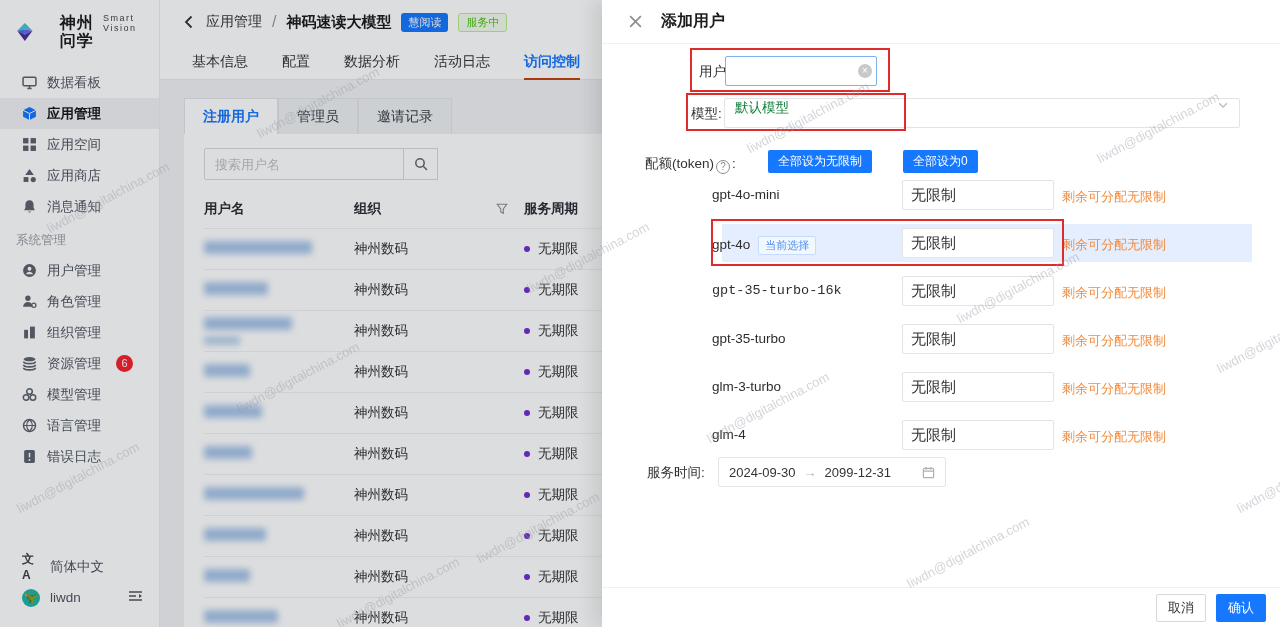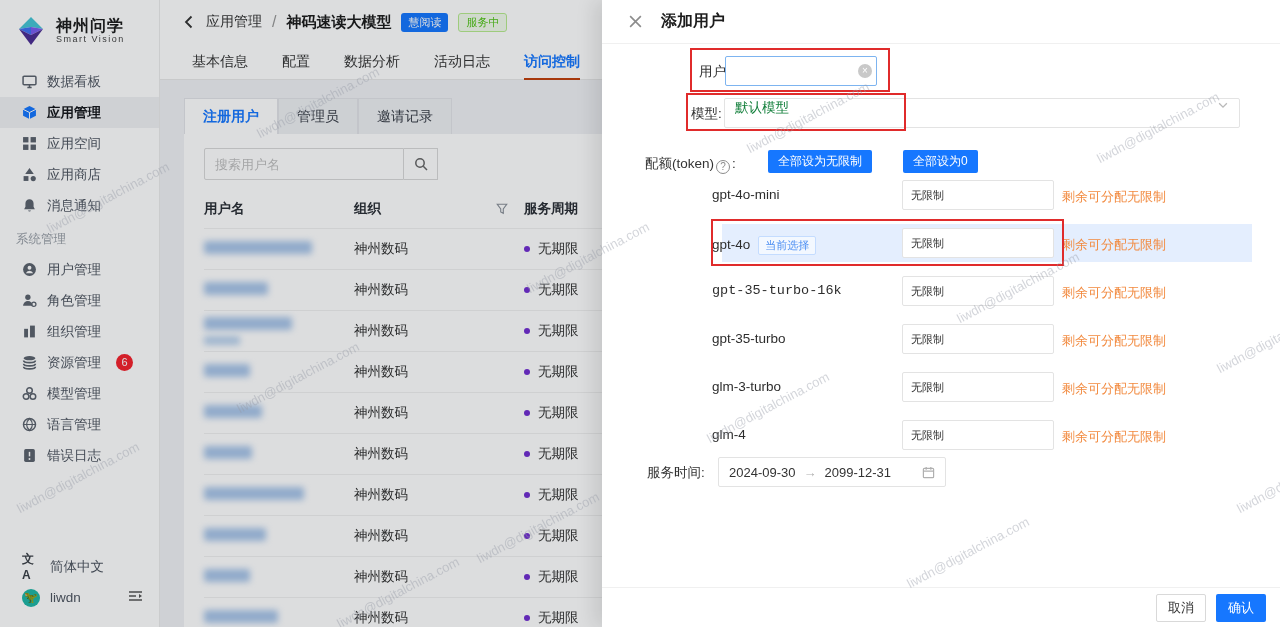--- a/index.html
+++ b/index.html
@@ -4,21 +4,21 @@
 <style>
   * { margin:0; padding:0; box-sizing:border-box; }
   html,body { width:1280px; height:627px; overflow:hidden;
     font-family:"Liberation Sans","DejaVu Sans",sans-serif; color:#333; }
   .app { position:relative; width:1280px; height:627px; background:#f0f2f5; overflow:hidden; }
 
   
   .sidebar { position:absolute; left:0; top:0; width:160px; height:100%; background:#fff;
     border-right:1px solid #ececec; display:flex; flex-direction:column; z-index:1; }
   .logo { display:flex; align-items:center; gap:8px; padding:14px 12px 12px 14px; }
-  .logo-text { display:flex; flex-direction:column; line-height:1.1; }
+  .logo-text { display:flex; flex-direction:row; line-height:1.1;margin-left:16px; }
   .logo-title { font-size:16px; font-weight:700; color:#1c1c1c; letter-spacing:1px; }
   .logo-sub { font-size:9px; color:#444; letter-spacing:1.5px; }
   .menu { margin-top:6px; }
   .mi { display:flex; align-items:center; gap:10px; height:31px; padding:0 0 0 22px;
     font-size:13.5px; color:#4e5560; cursor:pointer; position:relative; }
   .mi .ic { width:15px; height:15px; display:inline-flex; color:#5c636e; flex:0 0 15px; }
   .mi.active { background:#f0f1f4; color:#16181c; font-weight:700; }
   .mi.active .ic { color:#1677ff; }
   .section { font-size:12.5px; color:#9aa0a8; padding:10px 0 6px 16px; }
   .nbadge { position:absolute; right:26px; top:7px; min-width:17px; height:17px; border-radius:9px;
@@ -85,21 +85,21 @@
   .model-select { position:absolute; left:122px; top:98px; width:516px; height:30px;
     border:1px solid #e3e3e3; border-radius:2px; display:flex; align-items:flex-start;
     padding:0 10px; font-size:13.5px; color:#15803d; cursor:pointer; background:#fff; }
   .model-select .chev { margin-left:auto; color:#b9b9b9; display:flex; }
   .help-ic { display:inline-block; width:14px; height:14px; border:1px solid #8c8c8c; border-radius:50%;
     font-size:10px; line-height:12px; text-align:center; color:#8c8c8c; margin:0 2px; vertical-align:-2px; }
   .qbtn { position:absolute; height:23px; background:#1677ff; color:#fff; border:none; border-radius:2px;
     font-size:12px; padding:0 10px; cursor:pointer; font-family:inherit; }
   .mrow-name { position:absolute; left:110px; font-size:13.5px; color:#2d2d2d; z-index:3; }
   .qinput { position:absolute; left:300px; width:152px; height:30px; border:1px solid #e3e3e3;
-    border-radius:2px; padding:0 8px; font-size:11px; color:#333; outline:none; background:#fff; z-index:3; }
+    border-radius:2px; padding:0 8px; font-size:15px; color:#333; outline:none; background:#fff; z-index:3; }
   .remain { position:absolute; left:460px; font-size:13px; color:#f28a3f; z-index:3; white-space:nowrap; }
   .hl-band { position:absolute; left:120px; top:224px; width:530px; height:38px; background:#e4eefe; z-index:1; }
   .cur-tag { display:inline-block; margin-left:8px; background:#f3f8ff; border:1px solid #c4dcff;
     color:#4a8df2; font-size:11px; padding:1px 6px; border-radius:2px; }
   .date-box { position:absolute; left:116px; top:457px; width:228px; height:30px; border:1px solid #e3e3e3;
     border-radius:2px; display:flex; align-items:center; gap:8px; padding:0 10px; font-size:13px; color:#333; }
   .date-arrow { color:#b0b0b0; }
   .cal-ic { margin-left:auto; color:#b0b0b0; display:flex; }
   .d-footer { position:absolute; left:0; right:0; bottom:0; height:40px; border-top:1px solid #f0f0f0;
     display:flex; align-items:center; justify-content:flex-end; gap:10px; padding:0 14px; background:#fff; }

